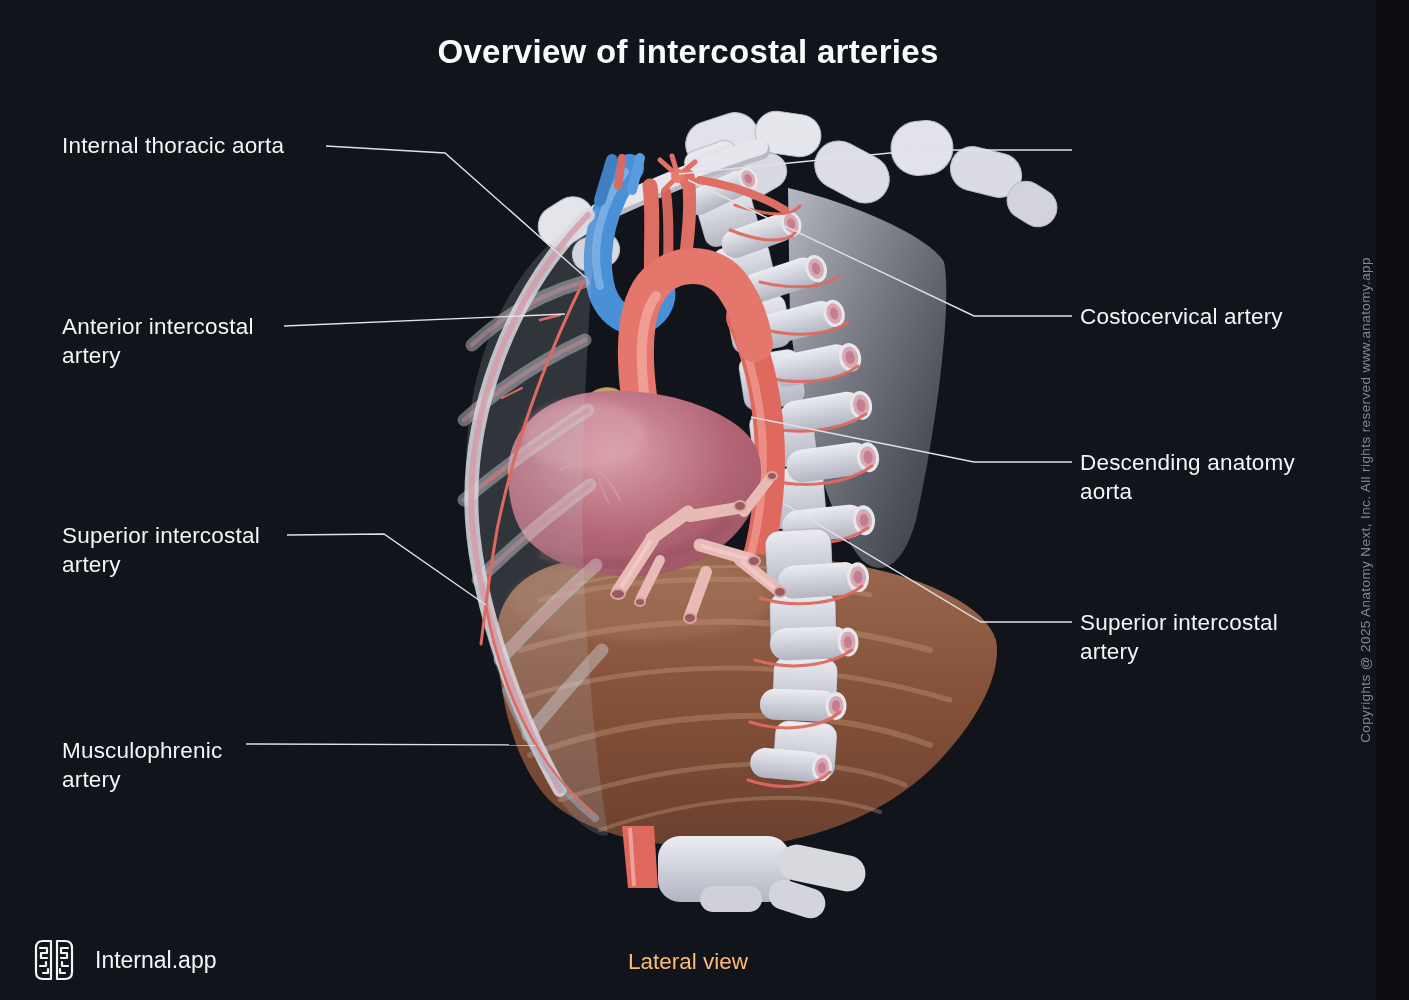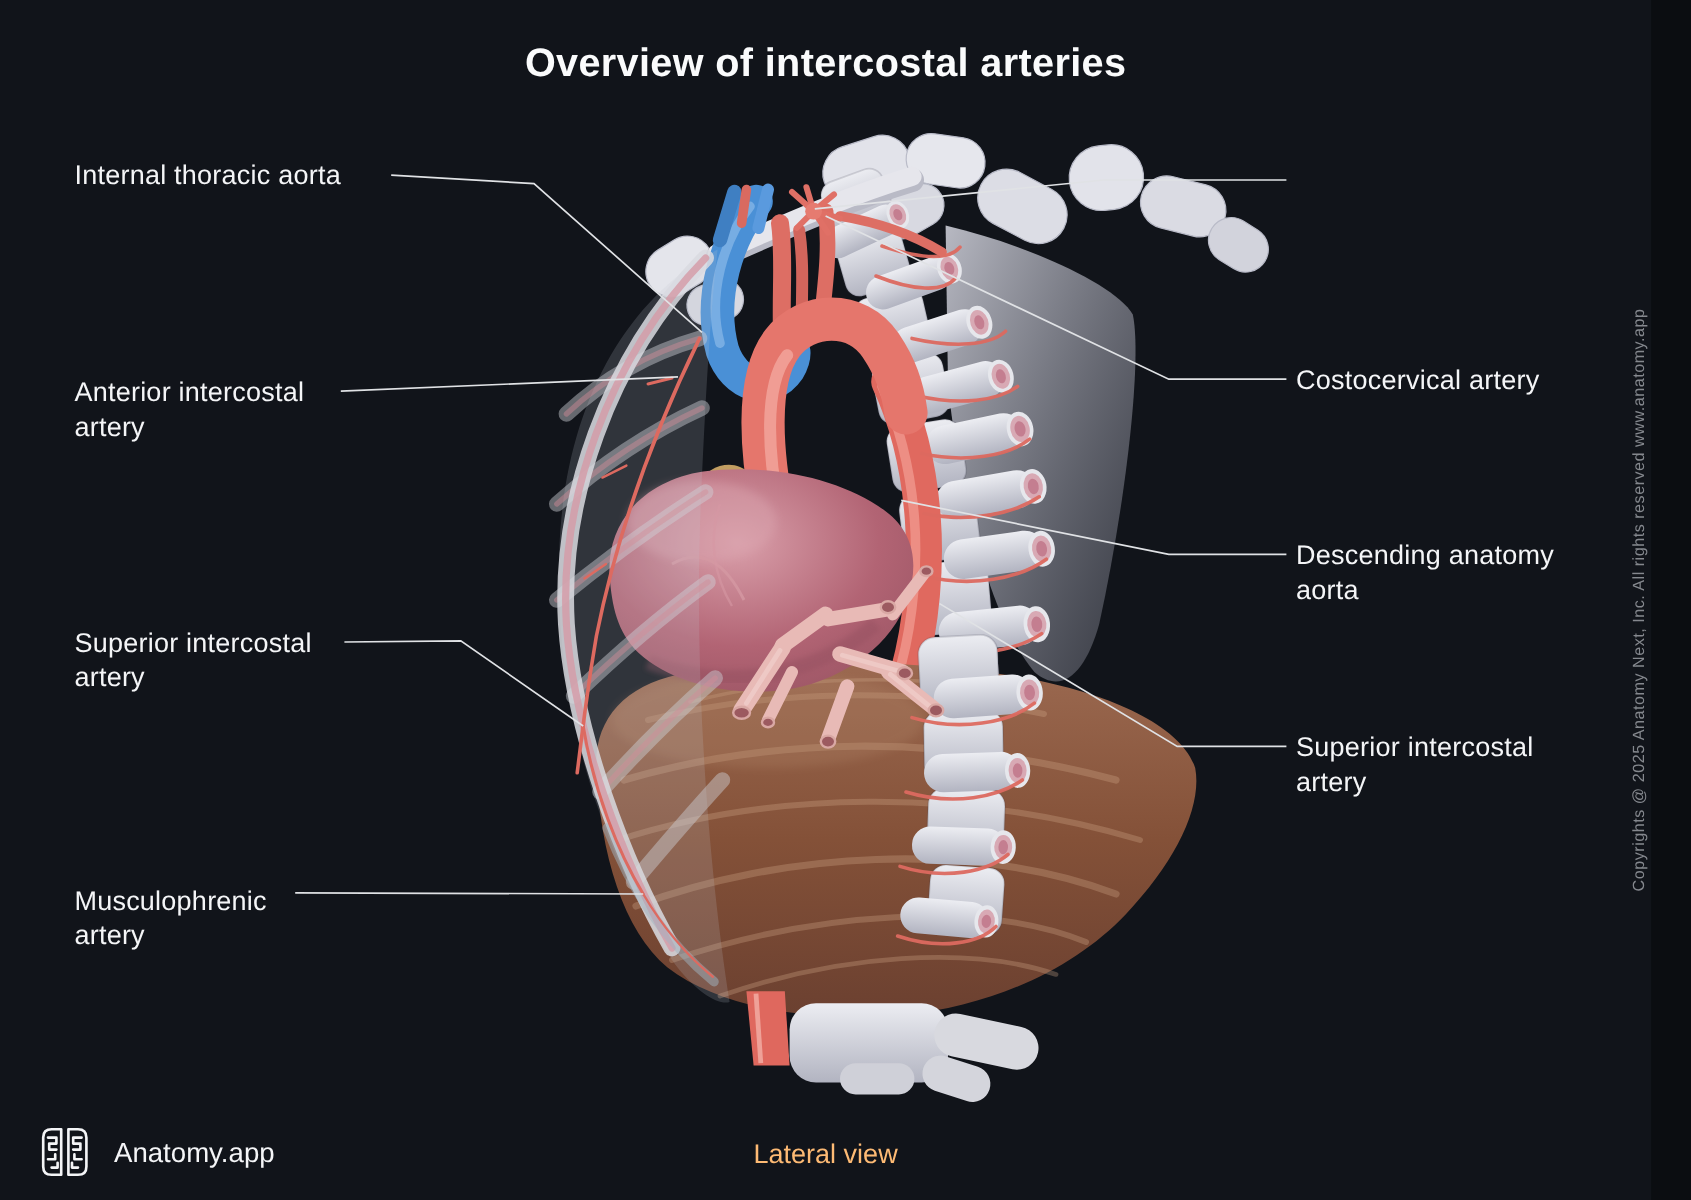--- a/index.html
+++ b/index.html
@@ -385,17 +385,17 @@
     <svg width="48" height="48" viewBox="0 0 48 48" fill="none" stroke="#f4f5f7" stroke-width="2.2" stroke-linejoin="round" stroke-linecap="round">
       <path d="M21,5 H13 Q6,5 6,12 V36 Q6,43 13,43 H21 V5 Z"></path>
       <path d="M10,12 H17 V17 H11 V22 H17"></path>
       <path d="M10,30 H16 V26"></path>
       <path d="M13,37 H18 V33"></path>
       <path d="M27,5 H35 Q42,5 42,12 V36 Q42,43 35,43 H27 V5 Z"></path>
       <path d="M38,12 H31 V17 H37 V22 H31"></path>
       <path d="M38,30 H32 V26"></path>
       <path d="M35,37 H30 V33"></path>
     </svg>
-    <span>Anatomy.app</span>
+    <span>Internal.app</span>
   </div>
 
   <div class="copyright">Copyrights @ 2025 Anatomy Next, Inc. All rights reserved www.anatomy.app</div>
 </div>
 
 </body></html>

